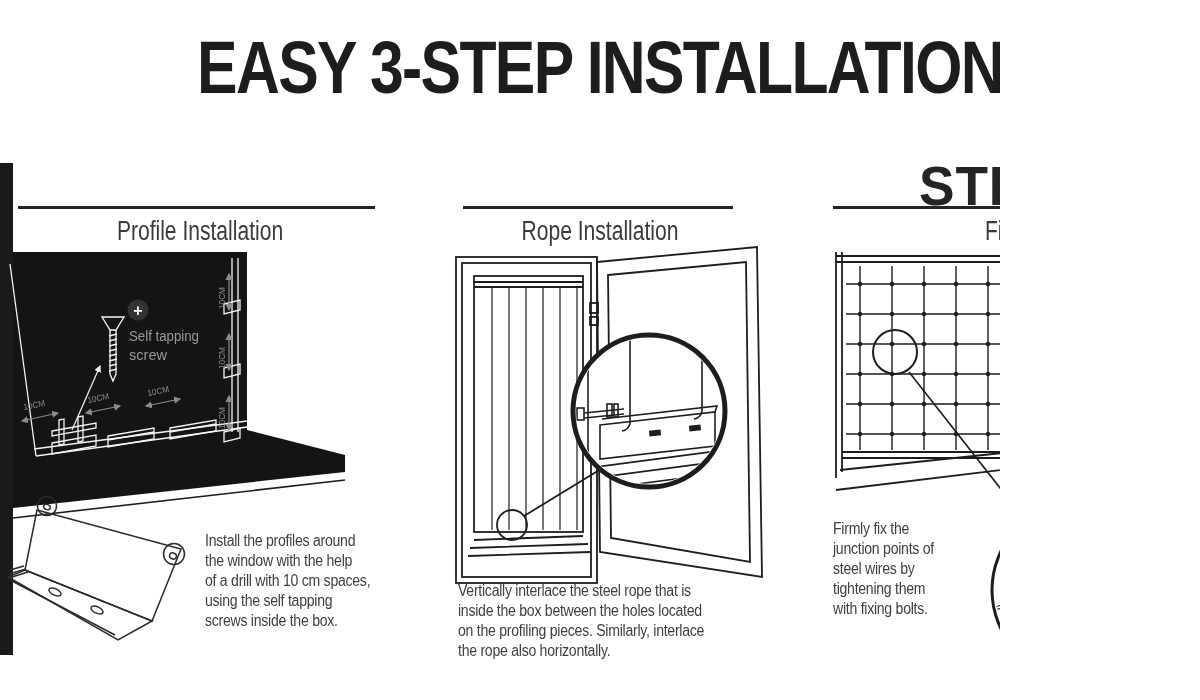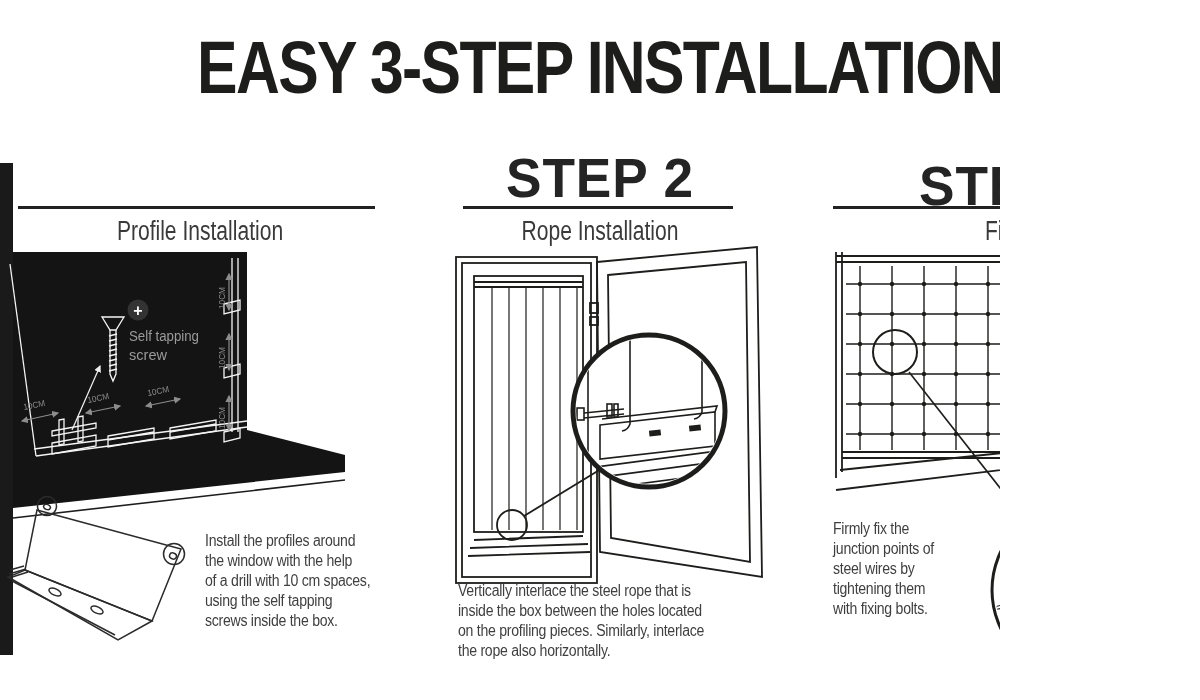--- a/index.html
+++ b/index.html
@@ -23,23 +23,20 @@
 </head>
 <body>
 
 <div class="canvas">
 
   <div class="abs title">EASY 3-STEP INSTALLATION</div>
 
   <div class="abs rule" style="left:18px;top:206px;width:357px;"></div>
   <div class="abs subtitle" style="left:0;top:216px;width:400px;">Profile Installation</div>
 
-  <div class="abs step-head" style="left:420px;top:150px;width:360px;">
-    <div class="step-title">STEP 2</div>
-  </div>
   <div class="abs rule" style="left:463px;top:206px;width:270px;"></div>
   <div class="abs subtitle" style="left:420px;top:216px;width:360px;">Rope Installation</div>
 
   <div class="abs step-head" style="left:828px;top:158px;width:370px;">
     <div class="step-title">STEP 3</div>
   </div>
   <div class="abs rule" style="left:833px;top:206px;width:360px;"></div>
   <div class="abs subtitle" style="left:828px;top:216px;width:370px;">Fixing</div>
 
   <div class="abs desc" style="left:205px;top:531px;">

